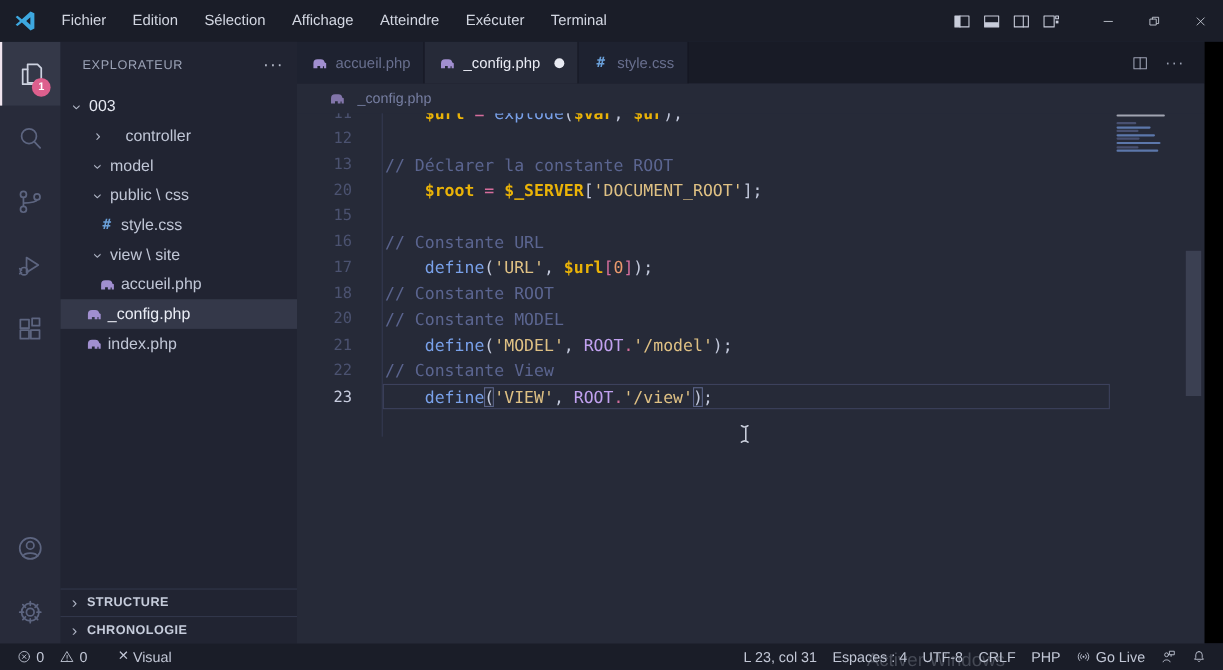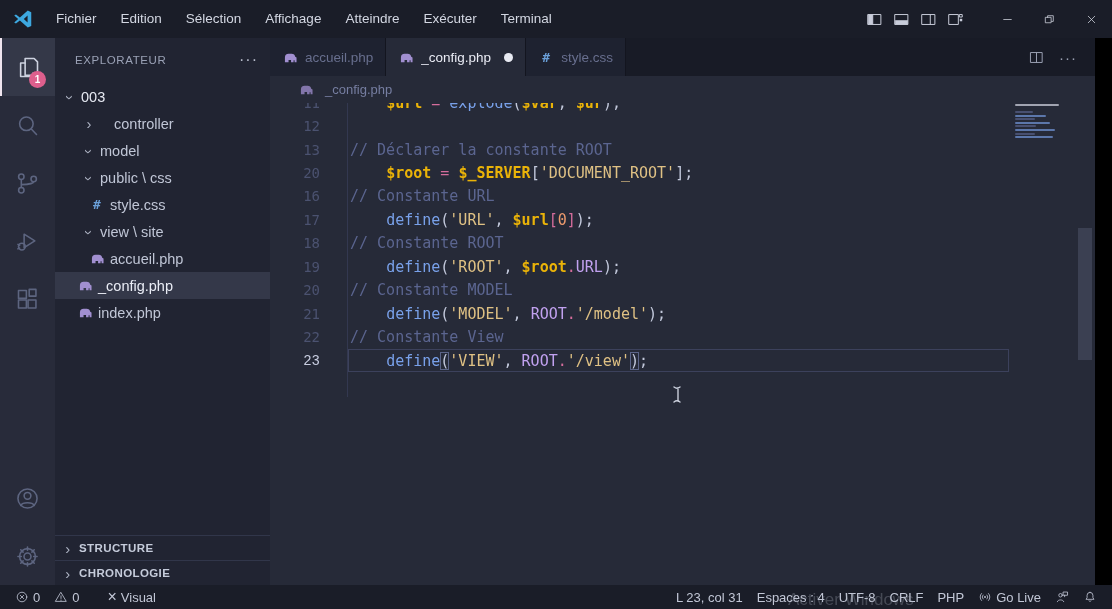--- a/index.html
+++ b/index.html
@@ -65,21 +65,21 @@
   #editor-actions .dots { font-size:15px; letter-spacing:1px; line-height:17px; width:auto; }
 
   #breadcrumb { position:absolute; left:0; top:38px; width:825px; height:27px; background:#262a38;
     display:flex; align-items:center; padding-left:26px; color:#767ea1; font-size:13px; gap:6px; z-index:3; }
   #breadcrumb .ticon { opacity:.75; }
 
   #codearea { position:absolute; left:0; top:53px; width:825px; z-index:1; }
   #indent-guide { position:absolute; left:77px; top:2px; width:1px; height:304px; background:#333850; }
   .line { position:relative; height:23.45px; display:flex; align-items:center; }
   .ln { width:50px; text-align:right; font:14px "DejaVu Sans Mono", monospace; color:#4b5270; flex:0 0 50px; }
-  .line.cur .ln { color:#c8cde0;font-family:Liberation Mono, monospace; }
+  .line.cur .ln { color:#c8cde0; }
   .codetxt { margin-left:30px; white-space:pre; font:15px "DejaVu Sans Mono", monospace; color:#c3c9dc; }
   .curbox { position:absolute; left:78px; top:0; width:661px; height:23px; border:1px solid #3c415c; }
   .t-var { color:#eab308; font-weight:bold; }
   .t-op { color:#d56d9c; }
   .t-kw { color:#79a1ea; }
   .t-pun { color:#c3c9dc; }
   .t-str { color:#dfc184; }
   .t-cm { color:#5b6590; }
   .t-num { color:#ed9a6d; }
   .t-const { color:#c1a1ef; }
@@ -369,34 +369,34 @@
         </div>
         <div class="line">
           <span class="ln">13</span>
           <span class="codetxt"><span class="t-cm">// Déclarer la constante ROOT</span></span>
         </div>
         <div class="line">
           <span class="ln">20</span>
           <span class="codetxt"><span>    </span><span class="t-var">$root</span><span> </span><span class="t-op">=</span><span> </span><span class="t-var">$_SERVER</span><span class="t-pun">[</span><span class="t-str">'DOCUMENT_ROOT'</span><span class="t-pun">];</span></span>
         </div>
         <div class="line">
+          <span class="ln">15</span>
+          <span class="codetxt"></span>
+        </div>
+        <div class="line">
           <span class="ln">16</span>
           <span class="codetxt"><span class="t-cm">// Constante URL</span></span>
         </div>
         <div class="line">
           <span class="ln">17</span>
           <span class="codetxt"><span>    </span><span class="t-kw">define</span><span class="t-pun">(</span><span class="t-str">'URL'</span><span class="t-pun">,</span><span> </span><span class="t-var">$url</span><span class="t-op">[</span><span class="t-num">0</span><span class="t-op">]</span><span class="t-pun">);</span></span>
         </div>
         <div class="line">
           <span class="ln">18</span>
           <span class="codetxt"><span class="t-cm">// Constante ROOT</span></span>
-        </div>
-        <div class="line">
-          <span class="ln">19</span>
-          <span class="codetxt"><span>    </span><span class="t-kw">define</span><span class="t-pun">(</span><span class="t-str">'ROOT'</span><span class="t-pun">,</span><span> </span><span class="t-var">$root</span><span class="t-op">.</span><span class="t-const">URL</span><span class="t-pun">);</span></span>
         </div>
         <div class="line">
           <span class="ln">20</span>
           <span class="codetxt"><span class="t-cm">// Constante MODEL</span></span>
         </div>
         <div class="line">
           <span class="ln">21</span>
           <span class="codetxt"><span>    </span><span class="t-kw">define</span><span class="t-pun">(</span><span class="t-str">'MODEL'</span><span class="t-pun">,</span><span> </span><span class="t-const">ROOT</span><span class="t-op">.</span><span class="t-str">'/model'</span><span class="t-pun">);</span></span>
         </div>
         <div class="line">

